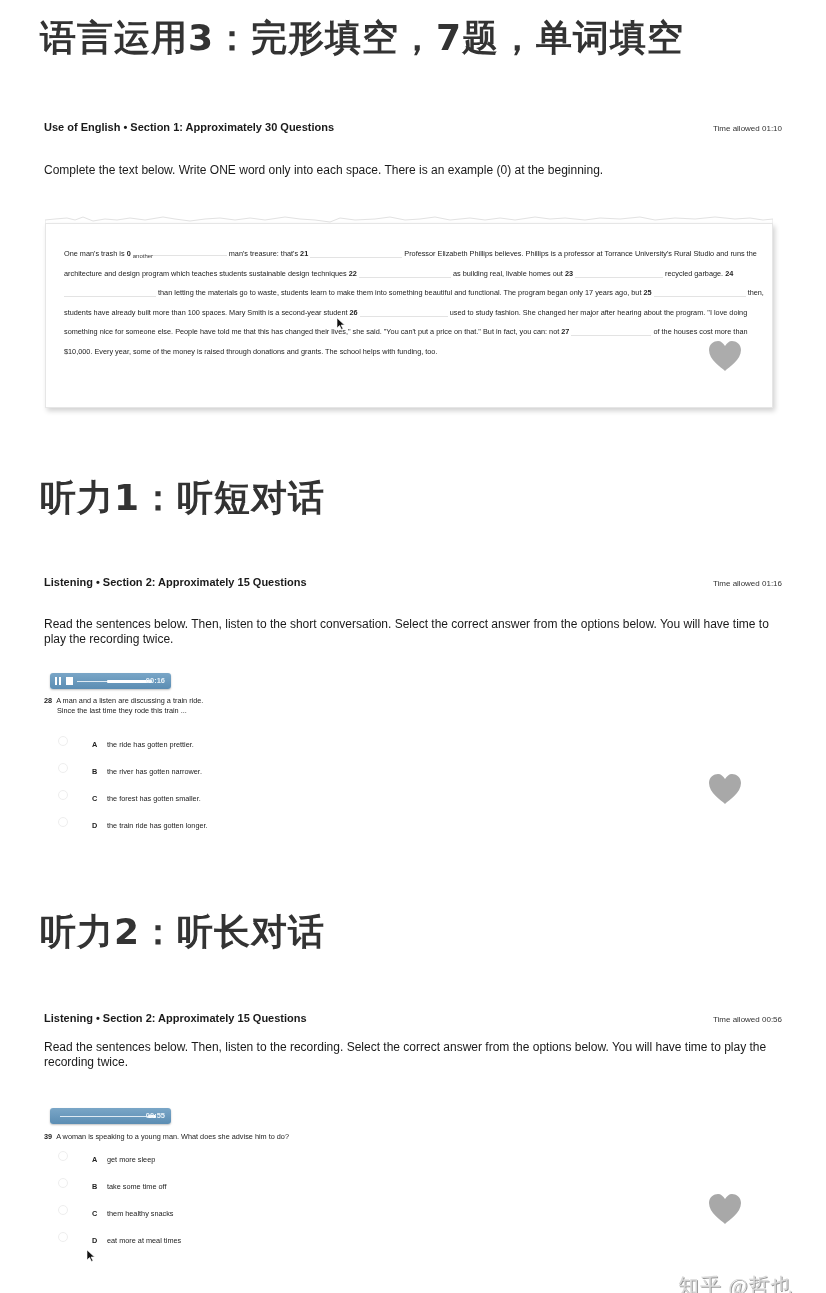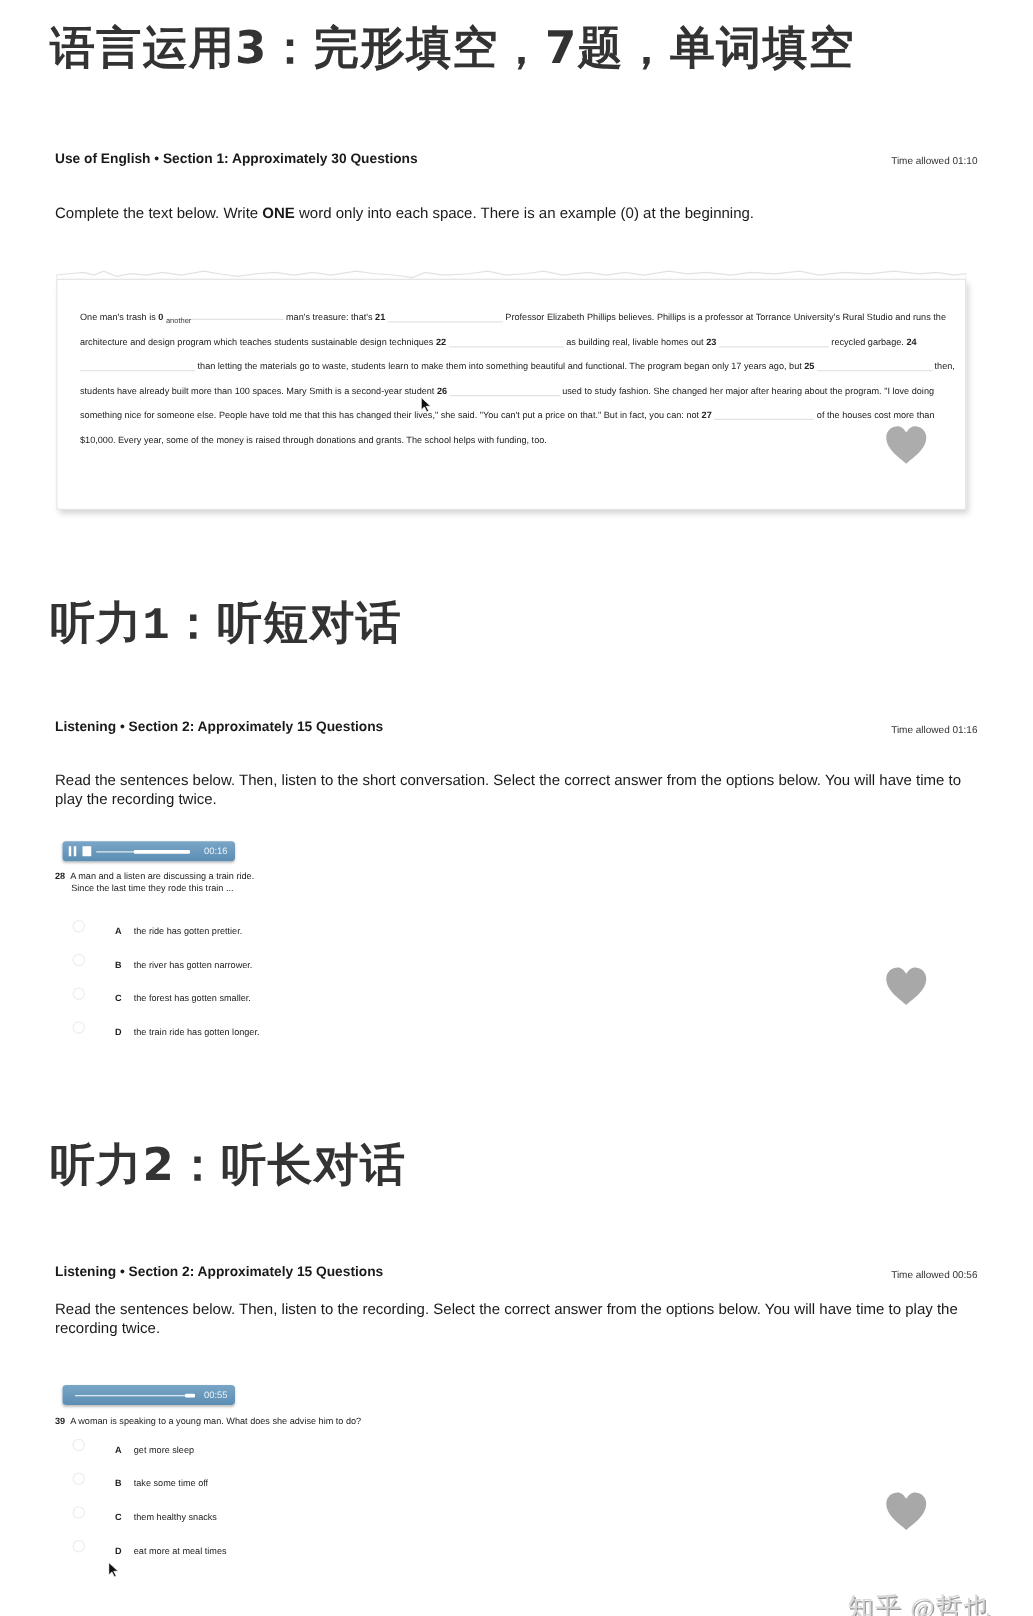--- a/index.html
+++ b/index.html
@@ -5,33 +5,33 @@
   * { box-sizing: border-box; margin: 0; padding: 0; }
   html, body { width: 826px; height: 1293px; background: #ffffff; overflow: hidden; }
   body { position: relative; font-family: "Liberation Sans", sans-serif; color: #222; }
 
   .cn-heading {
     position: absolute; left: 40px;
     font-family: "DejaVu Sans", sans-serif;
     font-weight: bold; font-size: 36px; color: #333; letter-spacing: 1px;
   }
   #h1 { top: 14px; }
-  #h2 { top: 474px; font-family: Liberation Mono, monospace; }
+  #h2 { top: 474px; }
   #h3 { top: 908px; }
 
   .sec-title {
     position: absolute; left: 44px; font-size: 11px; font-weight: bold; color: #1a1a1a;
   }
   .time-allowed {
     position: absolute; right: 44px; font-size: 8px; color: #333;
   }
   .instructions {
     position: absolute; left: 44px; width: 740px; font-size: 12px; line-height: 15px; color: #1a1a1a;
   }
-  .instructions b { font-weight: bold; }
+  .instructions b { font-weight: normal; }
 
   
   .paper {
     position: absolute; left: 45px; top: 223px; width: 728px; height: 185px;
     background: #fff; border: 1px solid #e6e6e6;
     box-shadow: 2px 3px 5px rgba(0,0,0,0.18);
   }
   .paper-edge {
     position: absolute; left: 45px; top: 214px; width: 728px; height: 14px;
   }
@@ -39,24 +39,25 @@
     position: absolute; left: 18px; top: 20px; width: 700px;
     font-size: 7.3px; line-height: 19.5px; color: #222;
   }
   .cloze b { font-weight: bold; }
   .gap {
     display: inline-block; border-bottom: 1px solid #e3e3e3; height: 10px; vertical-align: -2px;
   }
   .example { font-size: 6px; color: #444; }
 
   .player {
-    position: absolute; left: 50px; height: 16px; width: 138px;
+    position: absolute; left: 50px; height: 16px; width: 121px;
     background: linear-gradient(#7aa6c7, #5b8db3);
     border-radius: 3px;
     box-shadow: 0 1px 2px rgba(0,0,0,0.25);
+    font-weight: bold;
   }
   .player .pause { position: absolute; left: 5px; top: 4px; width: 7px; height: 8px; }
   .player .pause i { position: absolute; top: 0; width: 2px; height: 8px; background: #fff; }
   .player .stop { position: absolute; left: 16px; top: 4px; width: 7px; height: 8px; background: #fff; }
   .player .track { position: absolute; top: 7.5px; height: 1px; background: #dde9f2; }
   .player .thumb { position: absolute; top: 6.5px; height: 3px; background: #ffffff; border-radius: 1px; }
   .player .ptime { position: absolute; right: 6px; top: 3px; font-size: 7.5px; color: #e9f2f8; }
 
   .q-stem { position: absolute; left: 44px; font-size: 7.3px; line-height: 10px; color: #222; }
   .q-stem b { font-weight: bold; margin-right: 4px; }

